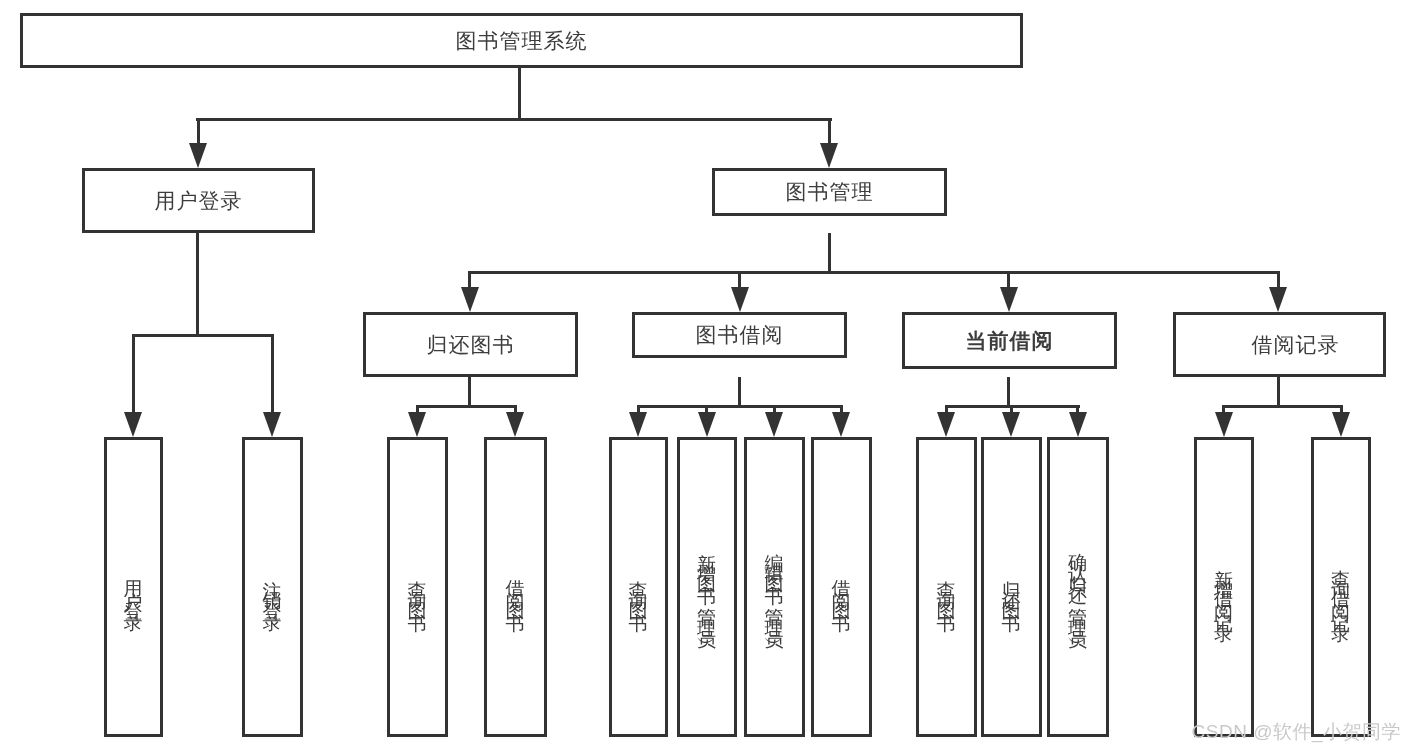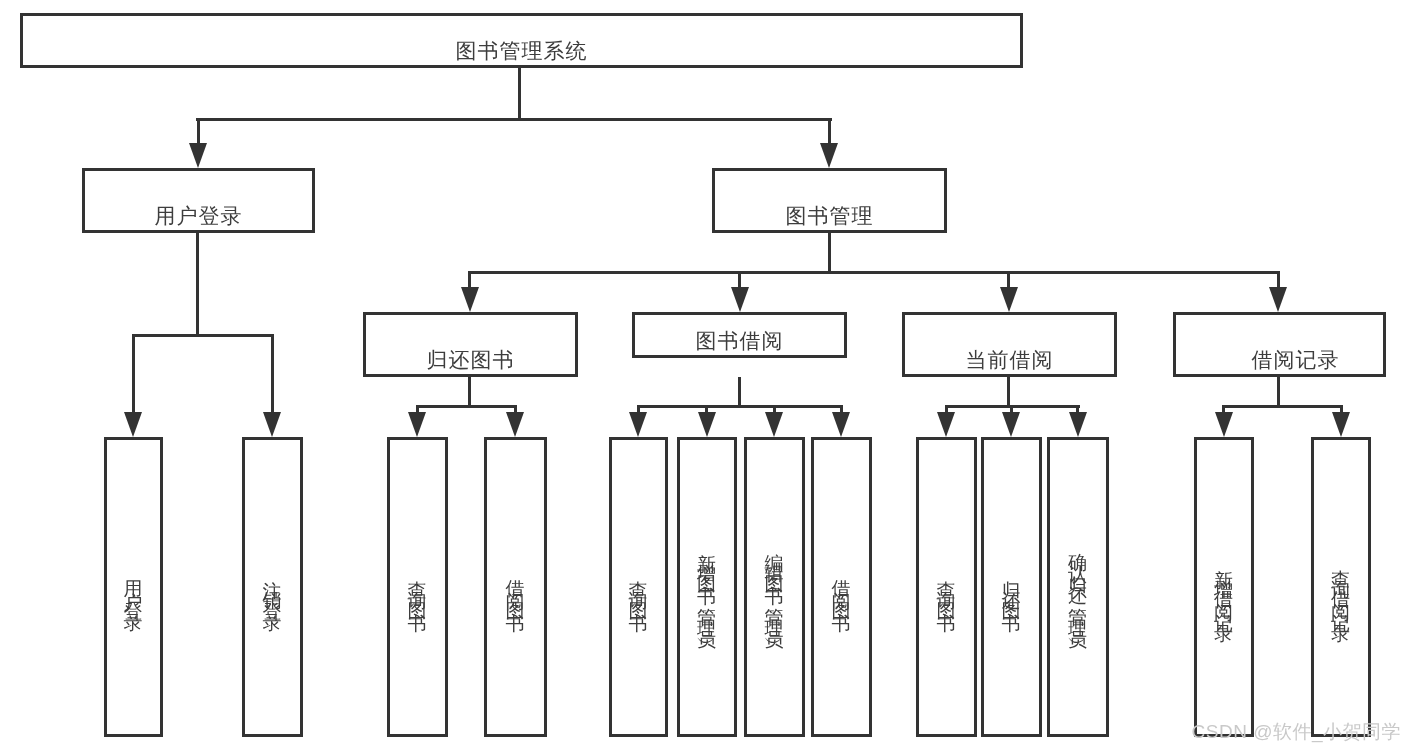--- a/index.html
+++ b/index.html
@@ -12,21 +12,21 @@
   html,body{margin:0;padding:0;}
   body{
     width:1405px;height:747px;background:var(--bg);
     font-family:"Liberation Sans", sans-serif;
     position:relative;overflow:hidden;
   }
   .stage{position:absolute;left:0;top:0;width:1405px;height:747px;}
   .box{
     position:absolute;box-sizing:border-box;
     border:3px solid var(--line);background:var(--boxbg);
-    display:flex;align-items:flex-end;justify-content:center;
+    display:flex;align-items:center;justify-content:center;
     color:var(--text);font-size:21px;letter-spacing:1px;
     z-index:2;
   }
   .vbox{
     position:absolute;box-sizing:border-box;
     border:3px solid var(--line);background:var(--boxbg);
     display:flex;align-items:center;justify-content:center;
     color:var(--text);z-index:2;
   }
   .vtext{
@@ -59,21 +59,21 @@
   <div class="v" style="left:518px;top:68px;height:50px;"></div>
   <div class="h" style="left:196px;top:118px;width:636px;"></div>
   <div class="v" style="left:197px;top:118px;height:30px;"></div>
   <div class="tri" style="left:189px;top:143px;"></div>
   <div class="v" style="left:828px;top:118px;height:30px;"></div>
   <div class="tri" style="left:820px;top:143px;"></div>
 
   <div class="box" style="left:82px;top:168px;width:233px;height:65px;">
     <span>用户登录</span>
   </div>
-  <div class="box" style="left:712px;top:168px;width:235px;height:65px;">
+  <div class="box" style="left:712px;top:168px;width:235px;height:48px;">
     <span>图书管理</span>
   </div>
 
   <div class="v" style="left:196px;top:233px;height:104px;"></div>
   <div class="h" style="left:132px;top:334px;width:142px;"></div>
   <div class="v" style="left:132px;top:334px;height:82px;"></div>
   <div class="tri" style="left:124px;top:412px;"></div>
   <div class="v" style="left:271px;top:334px;height:82px;"></div>
   <div class="tri" style="left:263px;top:412px;"></div>
 
@@ -87,21 +87,21 @@
   <div class="tri" style="left:1000px;top:287px;"></div>
   <div class="v" style="left:1277px;top:271px;height:20px;"></div>
   <div class="tri" style="left:1269px;top:287px;"></div>
 
   <div class="box" style="left:363px;top:312px;width:215px;height:65px;">
     <span>归还图书</span>
   </div>
   <div class="box" style="left:632px;top:312px;width:215px;height:46px;">
     <span>图书借阅</span>
   </div>
-  <div class="box" style="left:902px;top:312px;width:215px;height:65px;">
+  <div class="box" style="left:902px;top:312px;width:215px;height:57px;font-weight:bold;">
     <span>当前借阅</span>
   </div>
   <div class="box" style="left:1173px;top:312px;width:213px;height:65px;padding-left:32px;">
     <span>借阅记录</span>
   </div>
 
   <div class="v" style="left:468px;top:377px;height:31px;"></div>
   <div class="h" style="left:416px;top:405px;width:101px;"></div>
   <div class="v" style="left:416px;top:405px;height:12px;"></div>
   <div class="tri" style="left:408px;top:412px;"></div>

